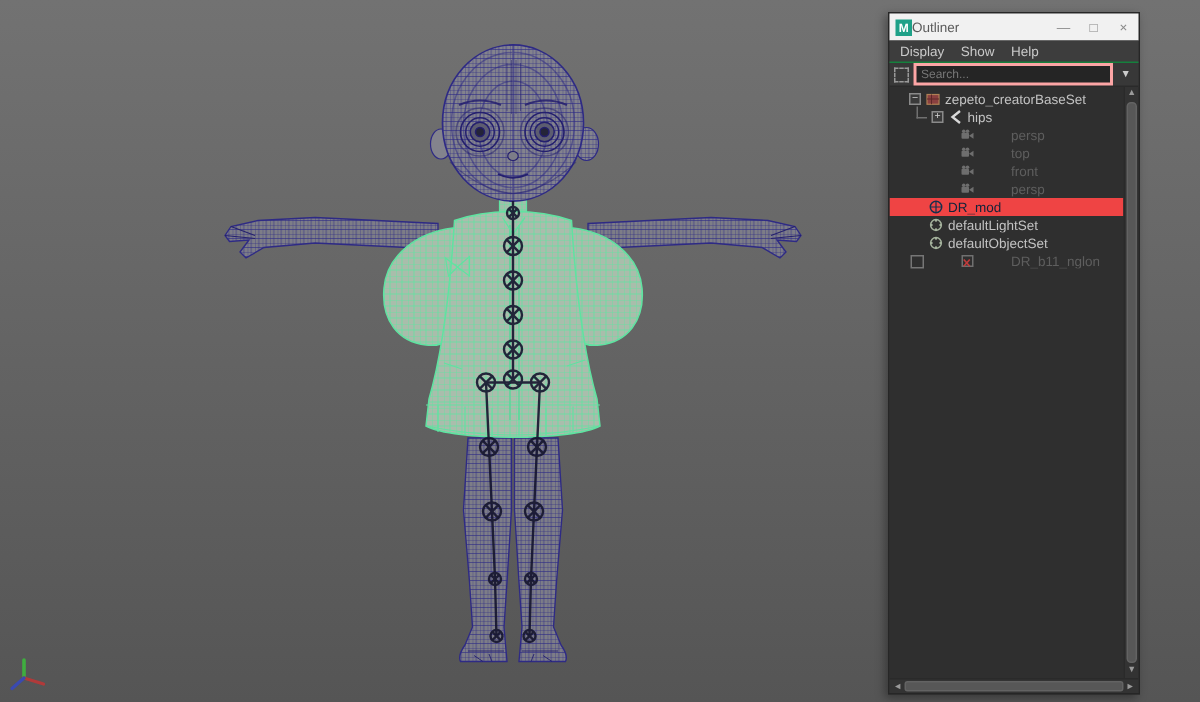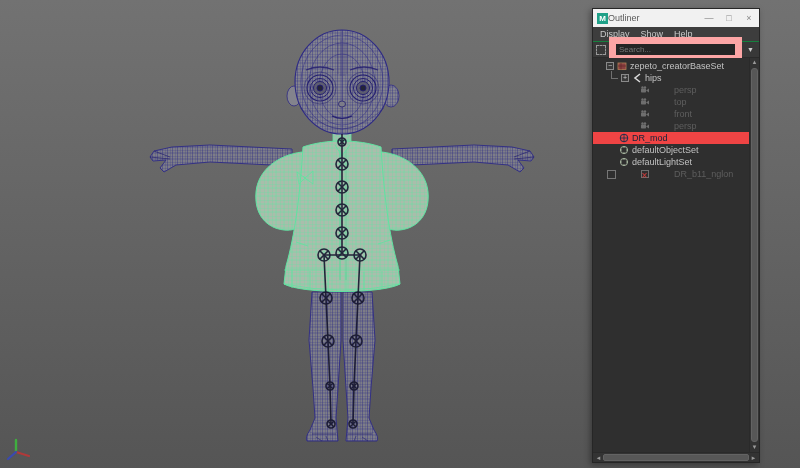--- a/index.html
+++ b/index.html
@@ -22,21 +22,21 @@
     display:flex;align-items:center;justify-content:center;flex:none;}
   .title{font-size:9px;color:#5a5a5a;flex:1;margin-left:0;white-space:nowrap;}
   .winbtn{width:20px;height:100%;display:flex;align-items:center;justify-content:center;
     font-size:9px;color:#8a8a8a;cursor:default;}
   .menubar{height:14px;flex:none;background:#3d3d3d;display:flex;align-items:center;gap:11px;
     padding:0 7px;border-bottom:1px solid #15803d;}
   .menu{font-size:9px;color:#c9c9c9;}
   .searchrow{height:15px;flex:none;background:#383838;display:flex;align-items:center;
     padding:0 3px;gap:3px;border-bottom:1px solid #2a2a2a;}
   .filtericon{width:8px;height:8px;border:1px dashed #999;flex:none;}
-  .search{flex:1;min-width:0;height:11px;background:#252525;border:7px solid #fca5a5;
+  .search{flex:1;min-width:0;height:11px;background:#252525;border:2px solid #fca5a5;
     color:#bbb;font-size:8px;padding:0 3px;font-family:inherit;}
   .search::placeholder{color:#777;}
   .dropdown{font-size:7px;color:#ccc;flex:none;padding:0 2px;}
   .treewrap{flex:1;display:flex;overflow:hidden;background:#2f2f2f;}
   .tree{flex:1;padding-top:2px;min-width:0;}
   .row{height:12px;display:flex;align-items:center;font-size:9px;color:#c2c2c2;
     padding-left:13px;gap:3px;white-space:nowrap;}
   .row.dim{color:#5e5e5e;gap:24px;}
   .row.sel{background:#ef4444;color:#10233a;}
   .exp{width:8px;height:8px;border:1px solid #8a8a8a;color:#d2d2d2;font-size:7px;line-height:6px;
@@ -318,35 +318,35 @@
         <span class="ind" style="width:10px"></span>
         <span class="icon">
           <svg width="10" height="10">
               <circle cx="5" cy="5" r="3.6" stroke="#a5b39d" stroke-width="1" fill="none"></circle>
               <circle cx="5" cy="2" r="0.8" fill="#a5b39d"></circle>
               <circle cx="5" cy="8" r="0.8" fill="#a5b39d"></circle>
               <circle cx="2" cy="5" r="0.8" fill="#a5b39d"></circle>
               <circle cx="8" cy="5" r="0.8" fill="#a5b39d"></circle>
             </svg>
         </span>
-        <span class="lbl">defaultObjectSet</span>
+        <span class="lbl">defaultLightSet</span>
       </div>
 
       <div class="row">
         <span class="ind" style="width:10px"></span>
         <span class="icon">
           <svg width="10" height="10">
               <circle cx="5" cy="5" r="3.6" stroke="#a5b39d" stroke-width="1" fill="none"></circle>
               <circle cx="5" cy="2" r="0.8" fill="#a5b39d"></circle>
               <circle cx="5" cy="8" r="0.8" fill="#a5b39d"></circle>
               <circle cx="2" cy="5" r="0.8" fill="#a5b39d"></circle>
               <circle cx="8" cy="5" r="0.8" fill="#a5b39d"></circle>
             </svg>
         </span>
-        <span class="lbl">defaultLightSet</span>
+        <span class="lbl">defaultObjectSet</span>
       </div>
 
       <div class="row dim">
         <span class="refbox"></span>
         <span class="icon">
           <svg width="10" height="10">
               <rect x="1.5" y="1.5" width="7" height="7" stroke="#707070" fill="none"></rect>
               <path d="M2.5 4 L6.5 8.5 M6.5 4 L2.5 8.5" stroke="#c23b3b" stroke-width="1.1"></path>
             </svg>
         </span>

